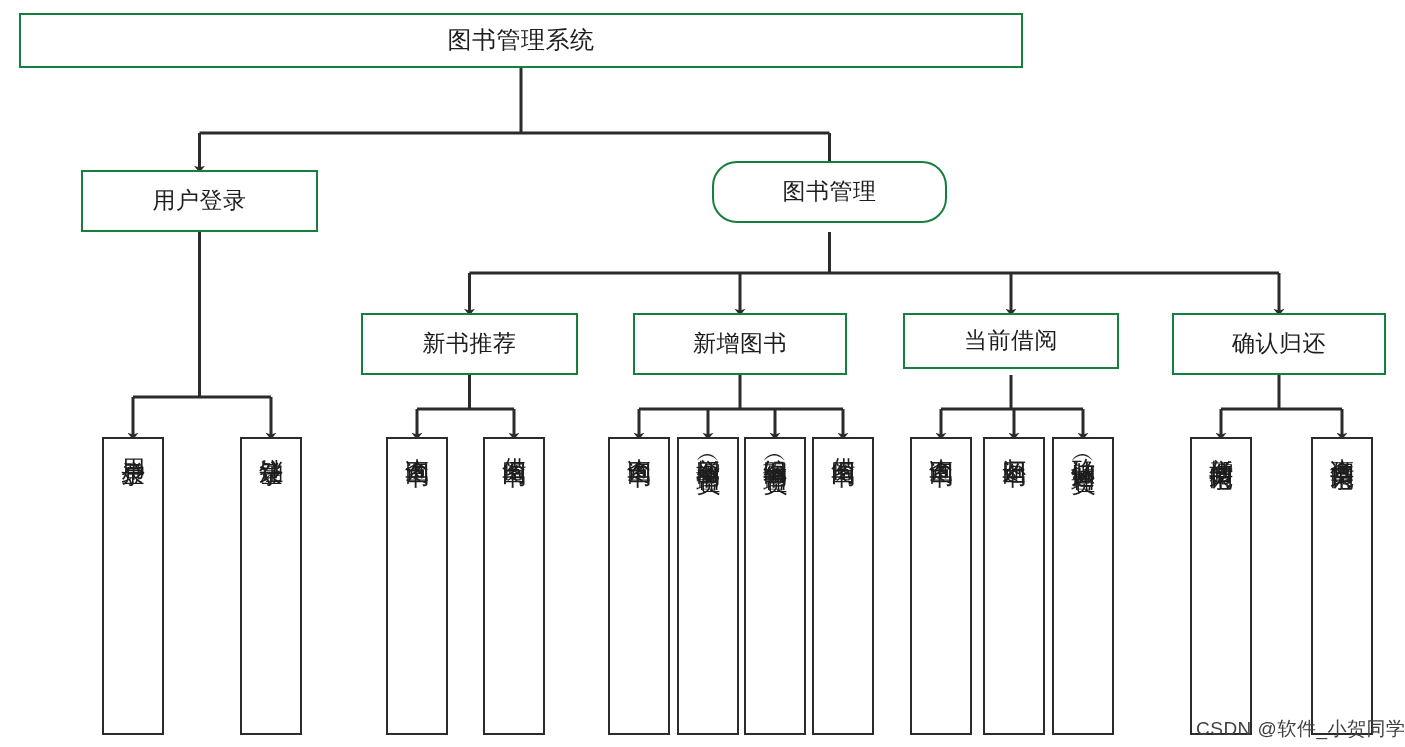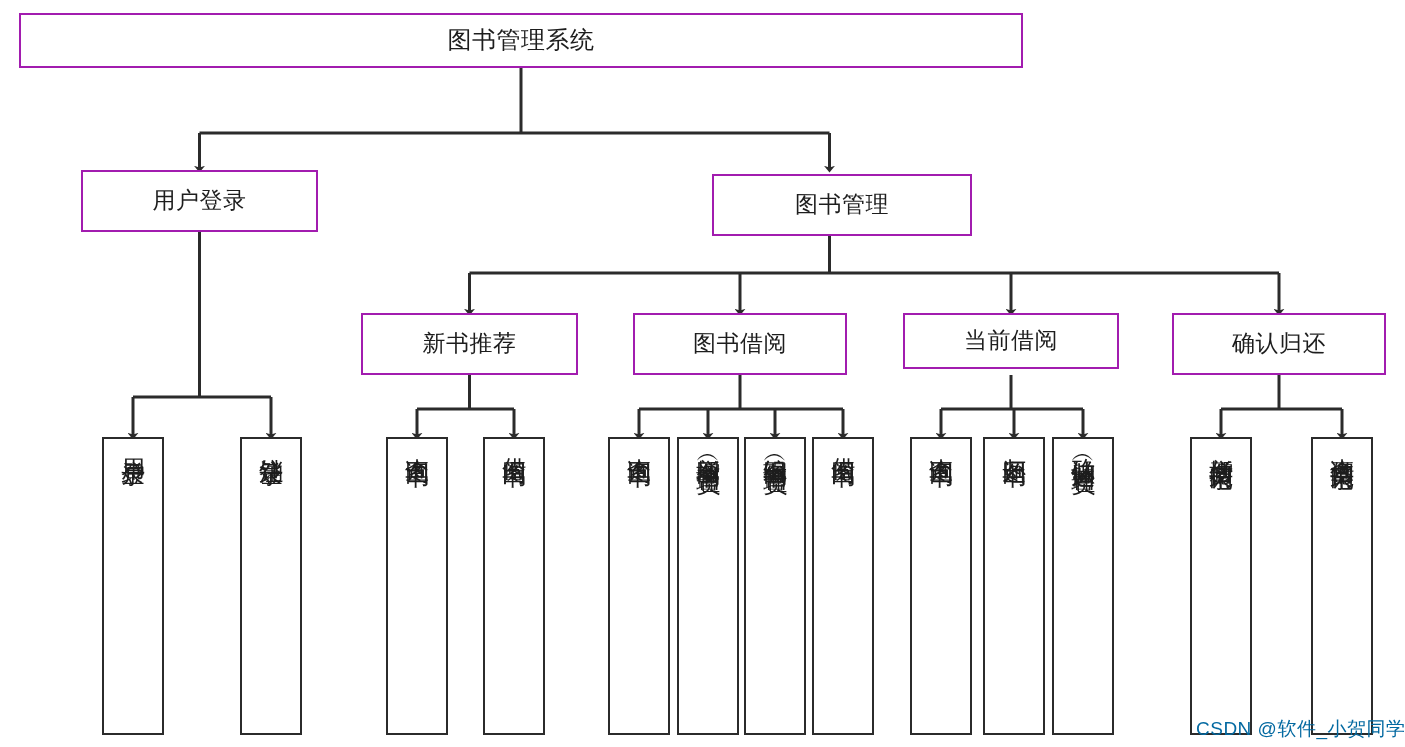--- a/index.html
+++ b/index.html
@@ -24,21 +24,21 @@
     position: absolute;
     left: 0;
     top: 0;
     width: 1405px;
     height: 747px;
   }
   .node-box {
     position: absolute;
     box-sizing: border-box;
     background: #ffffff;
-    border: 2px solid #a21caf;
+    border: 2px solid #15803d;
     display: flex;
     align-items: center;
     justify-content: center;
     color: #1d1d1d;
   }
   .node-label {
     font-size: 23px;
     line-height: 1.2;
     letter-spacing: 0.5px;
     white-space: nowrap;
@@ -60,21 +60,21 @@
     font-size: 24px;
     line-height: 1.18;
     letter-spacing: 2px;
     color: #1d1d1d;
     white-space: nowrap;
     display: block;
   }
   .watermark {
     position: absolute;
     font-size: 19px;
-    color: #0369a1;
+    color: #404040;
     white-space: nowrap;
     letter-spacing: 0.5px;
   }
 </style>
 </head>
 <body>
 
 <div id="diagram-root">
 
   <svg id="connector-layer" viewBox="0 0 1405 747">
@@ -120,29 +120,29 @@
       </g>
   </svg>
 
   <div class="node-box root" style="left: 19px; top: 13px; width: 1004px; height: 55px;">
     <span class="node-label">图书管理系统</span>
   </div>
 
   <div class="node-box" style="left: 81px; top: 170px; width: 237px; height: 62px;">
     <span class="node-label">用户登录</span>
   </div>
-  <div class="node-box" style="left: 712px; top: 174px; width: 260px; height: 62px;">
+  <div class="node-box" style="left: 712px; top: 161px; width: 235px; height: 62px; border-radius: 25px;">
     <span class="node-label">图书管理</span>
   </div>
 
   <div class="node-box" style="left: 361px; top: 313px; width: 217px; height: 62px;">
     <span class="node-label">新书推荐</span>
   </div>
   <div class="node-box" style="left: 633px; top: 313px; width: 214px; height: 62px;">
-    <span class="node-label">图书借阅</span>
+    <span class="node-label">新增图书</span>
   </div>
   <div class="node-box" style="left: 903px; top: 313px; width: 216px; height: 56px;">
     <span class="node-label">当前借阅</span>
   </div>
   <div class="node-box" style="left: 1172px; top: 313px; width: 214px; height: 62px;">
     <span class="node-label">确认归还</span>
   </div>
 
   <div class="leaf-box" style="left: 102px; top: 437px; width: 62px; height: 298px;">
     <span class="leaf-label">用户登录</span>

